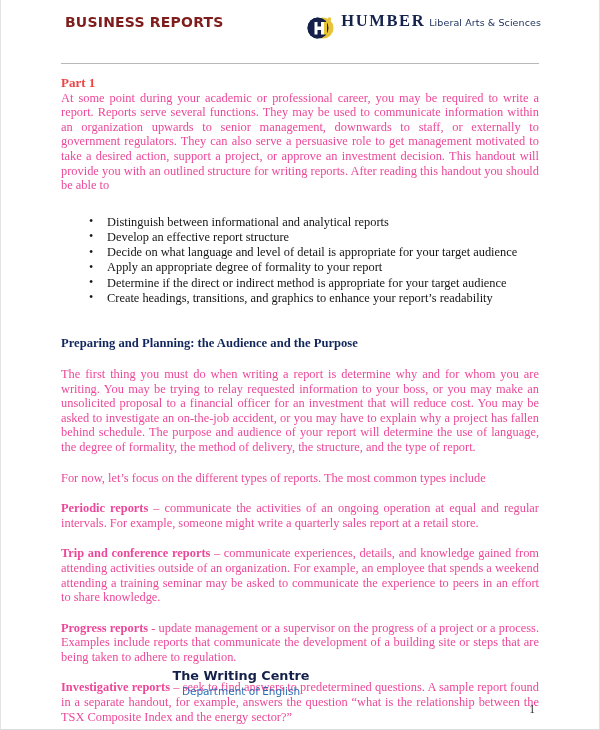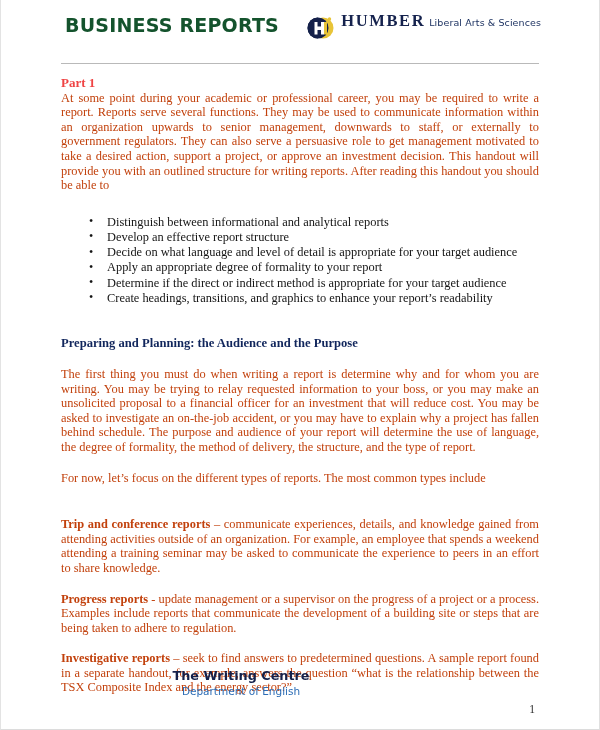--- a/index.html
+++ b/index.html
@@ -33,23 +33,23 @@
   .header {
     position: relative;
     height: 56px;
   }
   .doc-title {
     position: absolute;
     left: 4px;
     top: 14px;
     font-family: "DejaVu Sans", sans-serif;
     font-weight: bold;
-    font-size: 19px;
+    font-size: 14px;
     letter-spacing: 0.2px;
-    color: #14532d;
+    color: #7f1d1d;
     white-space: nowrap;
   }
   .logo-block {
     position: absolute;
     right: 0px;
     top: 11px;
     display: flex;
     align-items: flex-start;
   }
   .logo-mark {
@@ -92,21 +92,21 @@
     position: absolute;
     left: 60px;
     top: 76px;
     width: 478px;
   }
   p, .para {
     margin: 0;
     font-size: 12.4px;
     line-height: 14.6px;
     text-align: justify;
-    color: #c2410c;
+    color: #ec4899;
   }
   .bold-head {
     font-weight: bold;
     font-size: 13px;
     line-height: 14.6px;
     color: #ef4444;
   }
   .section-head {
     font-weight: bold;
     font-size: 12.6px;
@@ -221,20 +221,21 @@
     <div class="gap-lg"></div>
 
     <div class="para">The first thing you must do when writing a report is determine why and for whom you are writing.  You may be trying to relay requested information to your boss, or you may make an unsolicited proposal to a financial officer for an investment that will reduce cost.  You may be asked to investigate an on-the-job accident, or you may have to explain why a project has fallen behind schedule.  The purpose and audience of your report will determine the use of language, the degree of formality, the method of delivery, the structure, and the type of report.</div>
 
     <div class="gap-lg"></div>
 
     <div class="para">For now, let’s focus on the different types of reports.  The most common types include</div>
 
     <div class="gap-lg"></div>
 
+    <div class="para"><span class="lead-in">Periodic reports</span><span> – communicate the activities of an ongoing operation at equal and regular intervals.  For example, someone might write a quarterly sales report at a retail store.</span></div>
 
     <div class="gap-lg"></div>
 
     <div class="para"><span class="lead-in">Trip and conference reports</span><span> – communicate experiences, details, and knowledge gained from attending activities outside of an organization.  For example, an employee that spends a weekend attending a training seminar may be asked to communicate the experience to peers in an effort to share knowledge.</span></div>
 
     <div class="gap-lg"></div>
 
     <div class="para"><span class="lead-in">Progress reports</span><span> - update management or a supervisor on the progress of a project or a process.  Examples include reports that communicate the development of a building site or steps that are being taken to adhere to regulation.</span></div>
 
     <div class="gap-lg"></div>

